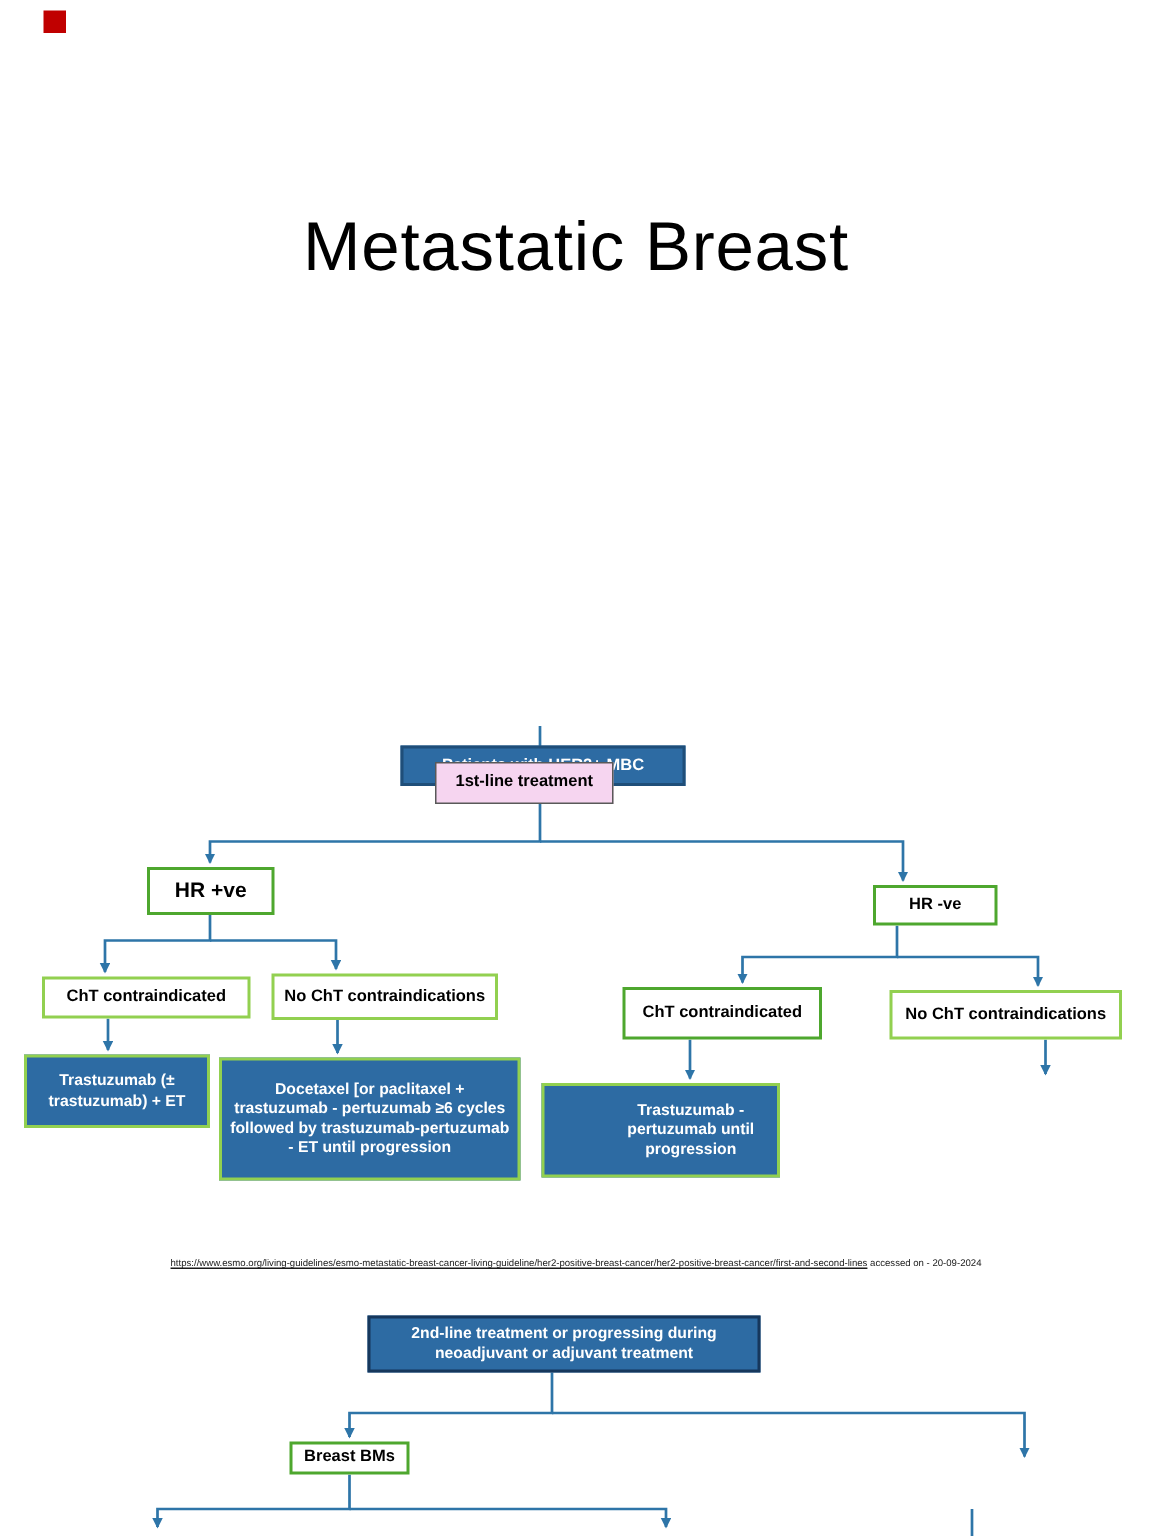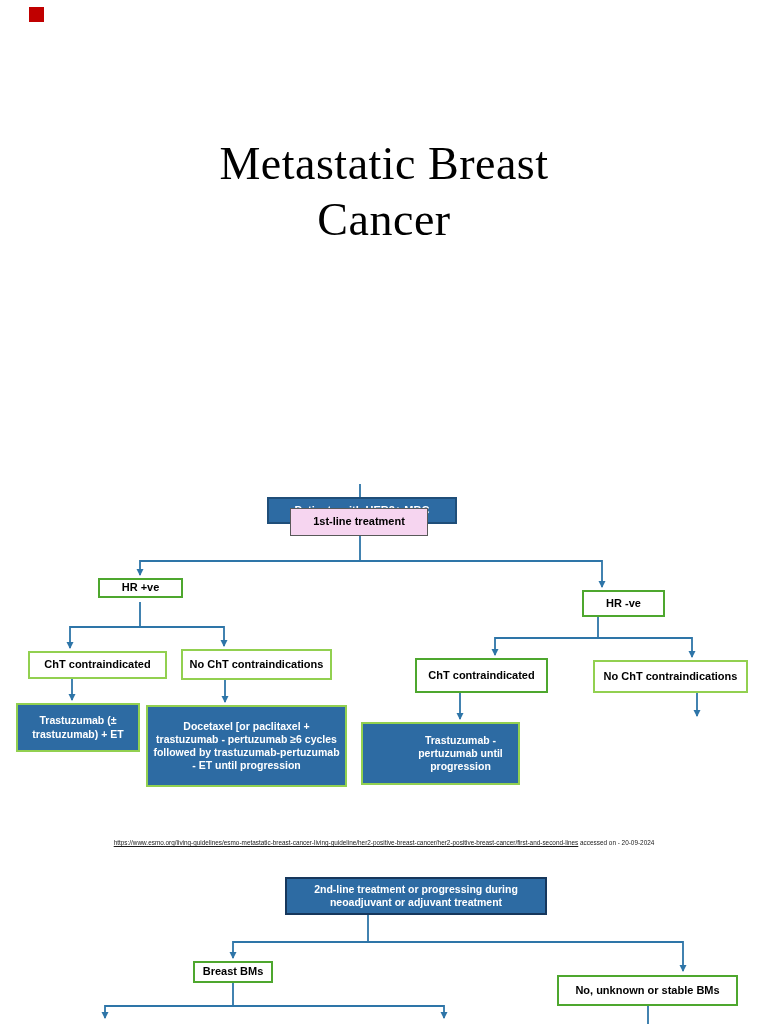--- a/index.html
+++ b/index.html
@@ -13,30 +13,29 @@
   }
   .red-square{
     position:absolute;left:29px;top:7px;width:15px;height:15px;
     background:#c00000;
   }
   .title{
     position:absolute;top:136px;left:0;width:768px;
     text-align:center;color:#000;
     font-size:46px;line-height:56px;font-weight:400;
     letter-spacing:0.5px;
-    font-family:Liberation Serif, serif;
   }
   .box{
     position:absolute;box-sizing:border-box;
     display:flex;align-items:center;justify-content:center;
     text-align:center;font-weight:bold;
     padding:2px 5px;line-height:1.25;
   }
   .blue-navy   {background:#2d6ba3;border:2px solid #1f4e79;color:#ffffff;}
-  .blue-darknavy{background:#2d6ba3;border:2px solid #16375c;color:#ffffff;margin-left:40px;}
+  .blue-darknavy{background:#2d6ba3;border:2px solid #16375c;color:#ffffff;}
   .blue-green  {background:#2d6ba3;border:2px solid #92d050;color:#ffffff;}
   .white-green {background:#ffffff;border:2px solid #4ea72e;color:#000000;}
   .white-lgreen{background:#ffffff;border:2px solid #92d050;color:#000000;}
   .pink        {background:#f6d5f0;border:1.5px solid #595959;color:#000000;}
   .connectors{position:absolute;left:0;top:0;width:768px;height:1024px;pointer-events:none;}
   .citation{
     position:absolute;top:839px;left:0;width:768px;
     text-align:center;font-size:6.4px;color:#1a1a1a;white-space:nowrap;
     font-weight:400;
   }
@@ -44,21 +43,20 @@
 </style>
 </head>
 <body>
 
 <div class="slide">
 
   <div class="red-square"></div>
 
   <div class="title">
     <div>Metastatic Breast</div>
-    <div>Cancer</div>
   </div>
 
   <svg class="connectors" width="768" height="1024" viewBox="0 0 768 1024">
     <defs>
       <marker id="arr" viewBox="0 0 8 8" refX="6" refY="3.5" markerWidth="8" markerHeight="8" orient="auto" markerUnits="userSpaceOnUse">
         <path d="M0,0 L7,3.5 L0,7 Z" fill="#2e75a8"></path>
       </marker>
     </defs>
     <g stroke="#2e75a8" stroke-width="1.8" fill="none">
       <polyline points="360,484 360,505" marker-end="url(#arr)"></polyline>
@@ -75,23 +73,23 @@
       <polyline points="368,915 368,942 233,942 233,958" marker-end="url(#arr)"></polyline>
       <polyline points="368,942 683,942 683,971" marker-end="url(#arr)"></polyline>
       <polyline points="233,983 233,1006 105,1006 105,1018" marker-end="url(#arr)"></polyline>
       <polyline points="233,1006 444,1006 444,1018" marker-end="url(#arr)"></polyline>
       <polyline points="648,1006 648,1026"></polyline>
     </g>
   </svg>
 
   <div class="box blue-navy" style="left:267px;top:457px;width:190px;height:27px;font-size:11px;margin-top:40px;">Patients with HER2+ MBC</div>
 
-  <div class="box pink" style="left:290px;top:508px;width:138px;height:28px;font-size:11px;">1st-line treatment</div>
+  <div class="box pink" style="left:290px;top:508px;width:119px;height:28px;font-size:11px;">1st-line treatment</div>
 
-  <div class="box white-green" style="left:98px;top:578px;width:85px;height:20px;font-size:11px;">HR +ve</div>
+  <div class="box white-green" style="left:98px;top:578px;width:85px;height:32px;font-size:14px;">HR +ve</div>
 
   <div class="box white-green" style="left:582px;top:590px;width:83px;height:27px;font-size:11px;">HR -ve</div>
 
   <div class="box white-lgreen" style="left:28px;top:651px;width:139px;height:28px;font-size:11px;">ChT contraindicated</div>
 
   <div class="box white-lgreen" style="left:181px;top:649px;width:151px;height:31px;font-size:11px;">No ChT contraindications</div>
 
   <div class="box white-green" style="left:415px;top:658px;width:133px;height:35px;font-size:11px;">ChT contraindicated</div>
 
   <div class="box white-lgreen" style="left:593px;top:660px;width:155px;height:33px;font-size:11px;">No ChT contraindications</div>
@@ -102,15 +100,14 @@
 
   <div class="box blue-green" style="left:361px;top:722px;width:159px;height:63px;font-size:10.5px;padding-left:45px;">Trastuzumab - pertuzumab until progression</div>
 
 
   <div class="citation"><a href="#">https://www.esmo.org/living-guidelines/esmo-metastatic-breast-cancer-living-guideline/her2-positive-breast-cancer/her2-positive-breast-cancer/first-and-second-lines</a><span> accessed on - 20-09-2024</span></div>
 
   <div class="box blue-darknavy" style="left:245px;top:877px;width:262px;height:38px;font-size:10.5px;">2nd-line treatment or progressing during neoadjuvant or adjuvant treatment</div>
 
   <div class="box white-green" style="left:193px;top:961px;width:80px;height:22px;font-size:11px;">Breast BMs</div>
 
-  <div class="box white-green" style="left:557px;top:975px;width:181px;height:31px;font-size:11px;">No, unknown or stable BMs</div>
 
 </div>
 
 </body></html>

